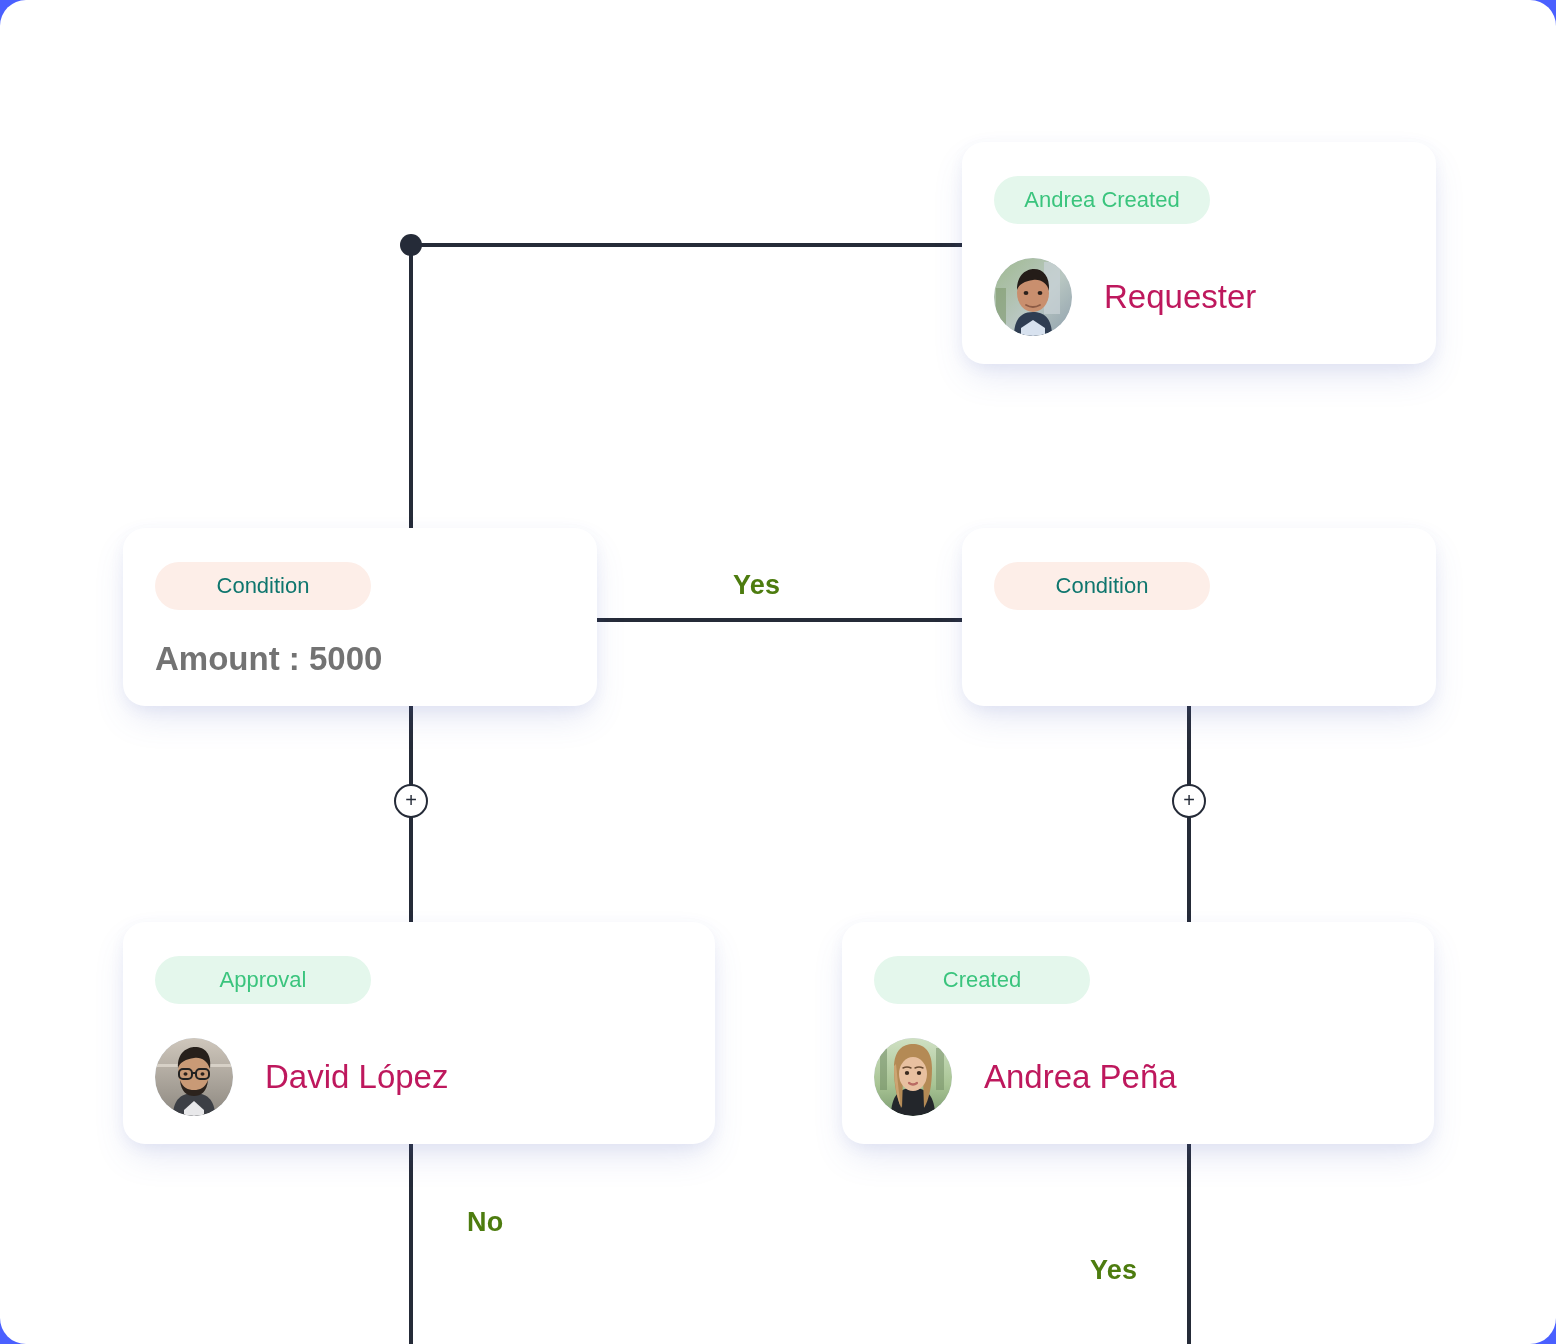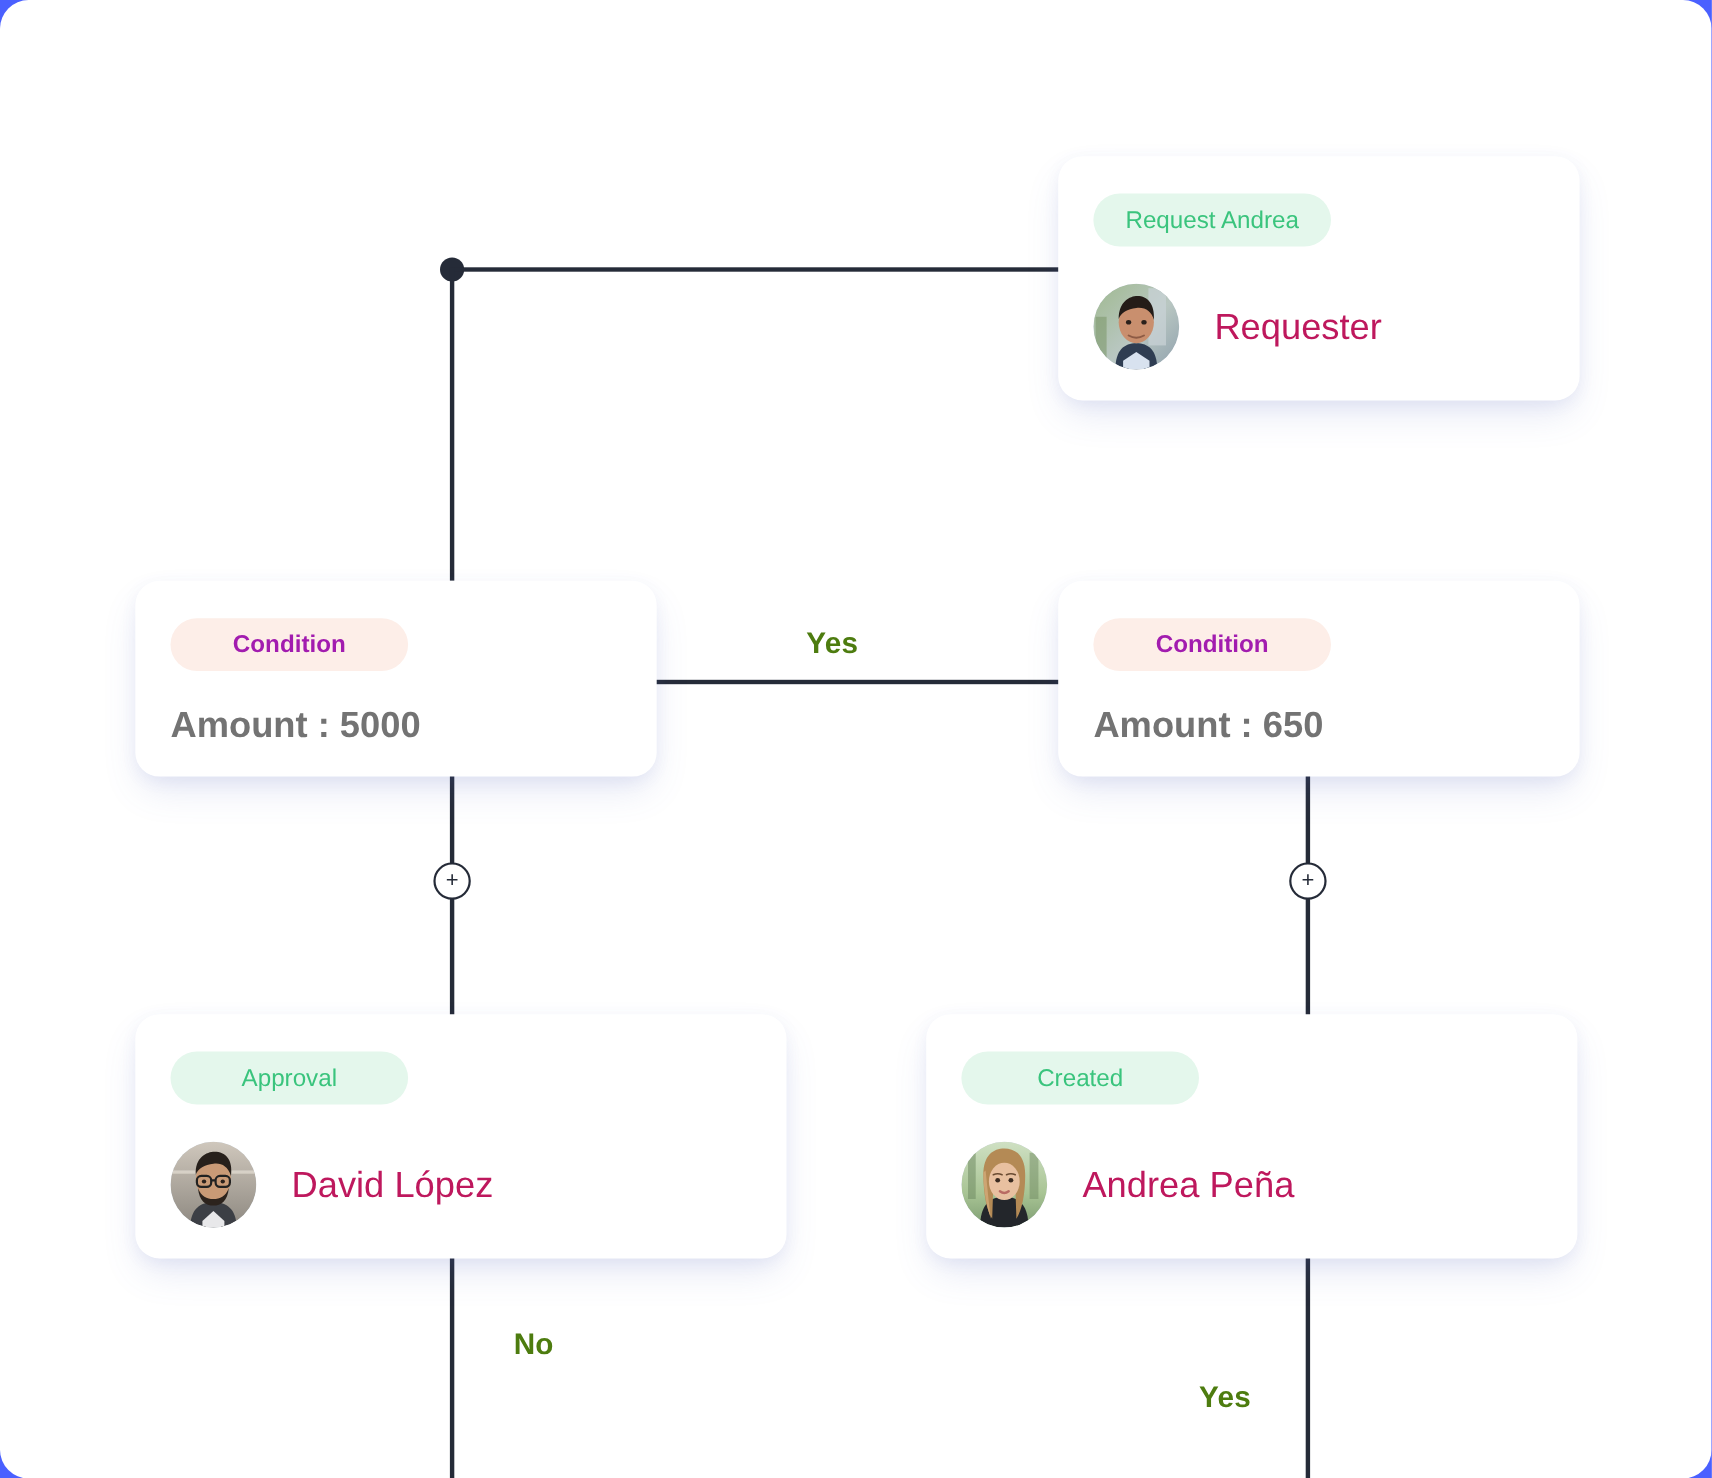--- a/index.html
+++ b/index.html
@@ -89,22 +89,21 @@
     font-size: 22px;
     box-sizing: border-box;
     padding: 0 22px;
   }
   .badge-green {
     background: #e4f7ec;
     color: #3ac47d;
   }
   .badge-orange {
     background: #fdeee8;
-    color: #a21caf;
-    font-weight: bold;
+    color: #0f766e;
   }
 
   .person-row {
     display: flex;
     align-items: center;
     margin-top: 34px;
   }
   .avatar {
     width: 78px;
     height: 78px;
@@ -150,21 +149,21 @@
   <div class="edge edge-v" style="left:1187px; top:703px; height:225px;"></div>
   <div class="plus-node" style="left:1172px; top:784px;"></div>
 
   <div class="edge edge-v" style="left:409px; top:1140px; height:204px;"></div>
   <div class="edge-label" style="left:467px; top:1207px;">No</div>
 
   <div class="edge edge-v" style="left:1187px; top:1140px; height:204px;"></div>
   <div class="edge-label" style="left:1090px; top:1255px;">Yes</div>
 
   <div class="node-card" style="left:962px; top:142px; width:474px; height:222px;">
-    <div class="badge badge-green">Request Andrea</div>
+    <div class="badge badge-green">Andrea Created</div>
     <div class="person-row">
       <div class="avatar">
         <svg viewBox="0 0 78 78" xmlns="http://www.w3.org/2000/svg">
           <defs>
             <clipPath id="c1">
                 <circle cx="39" cy="39" r="39"></circle>
               </clipPath>
             <linearGradient id="bg1" x1="0" y1="0" x2="1" y2="1">
               <stop offset="0%" stop-color="#9fb98f"></stop>
               <stop offset="55%" stop-color="#b9c7c2"></stop>
@@ -189,21 +188,20 @@
     </div>
   </div>
 
   <div class="node-card" style="left:123px; top:528px; width:474px; height:178px;">
     <div class="badge badge-orange">Condition</div>
     <div class="cond-text">Amount : 5000</div>
   </div>
 
   <div class="node-card" style="left:962px; top:528px; width:474px; height:178px;">
     <div class="badge badge-orange">Condition</div>
-    <div class="cond-text">Amount : 650</div>
   </div>
 
   <div class="node-card" style="left:842px; top:922px; width:592px; height:222px;">
     <div class="badge badge-green">Created</div>
     <div class="person-row">
       <div class="avatar">
         <svg viewBox="0 0 78 78" xmlns="http://www.w3.org/2000/svg">
           <defs>
             <clipPath id="c3">
                 <circle cx="39" cy="39" r="39"></circle>

